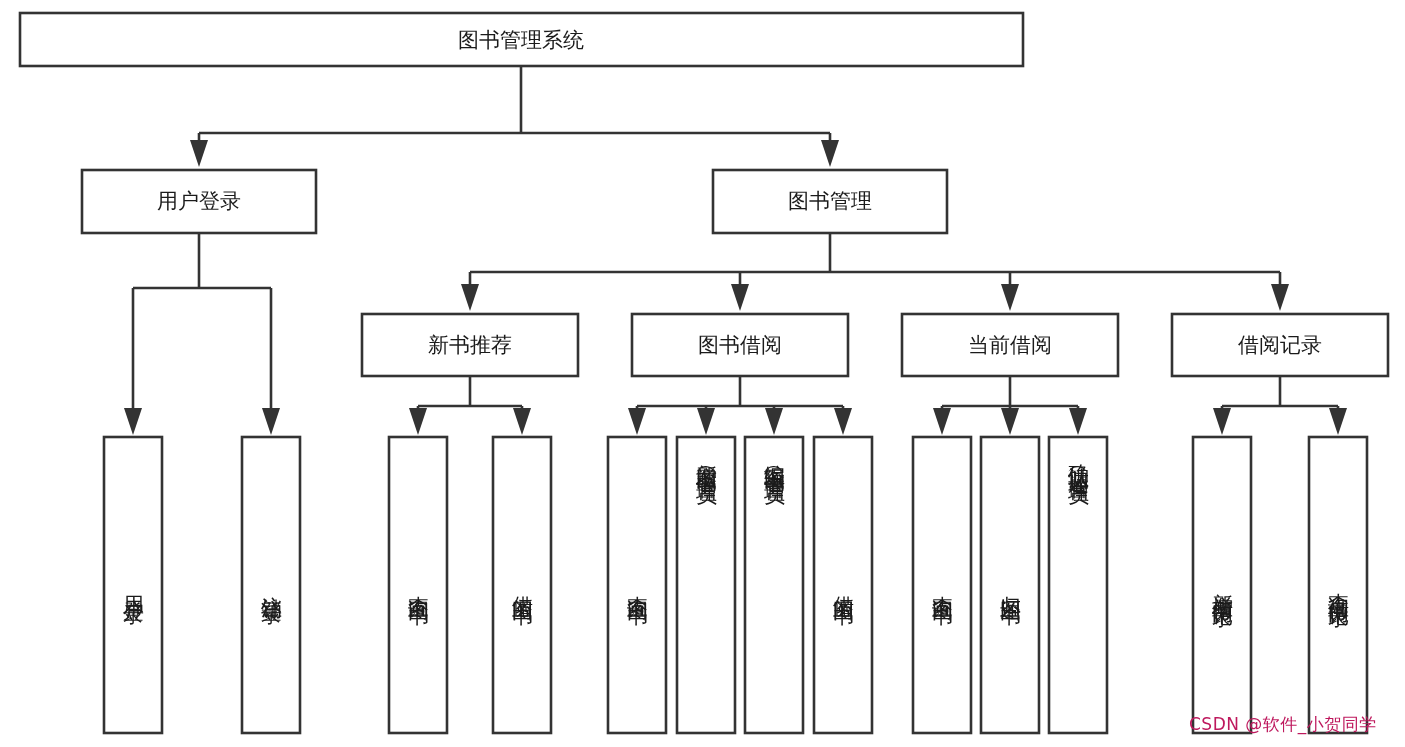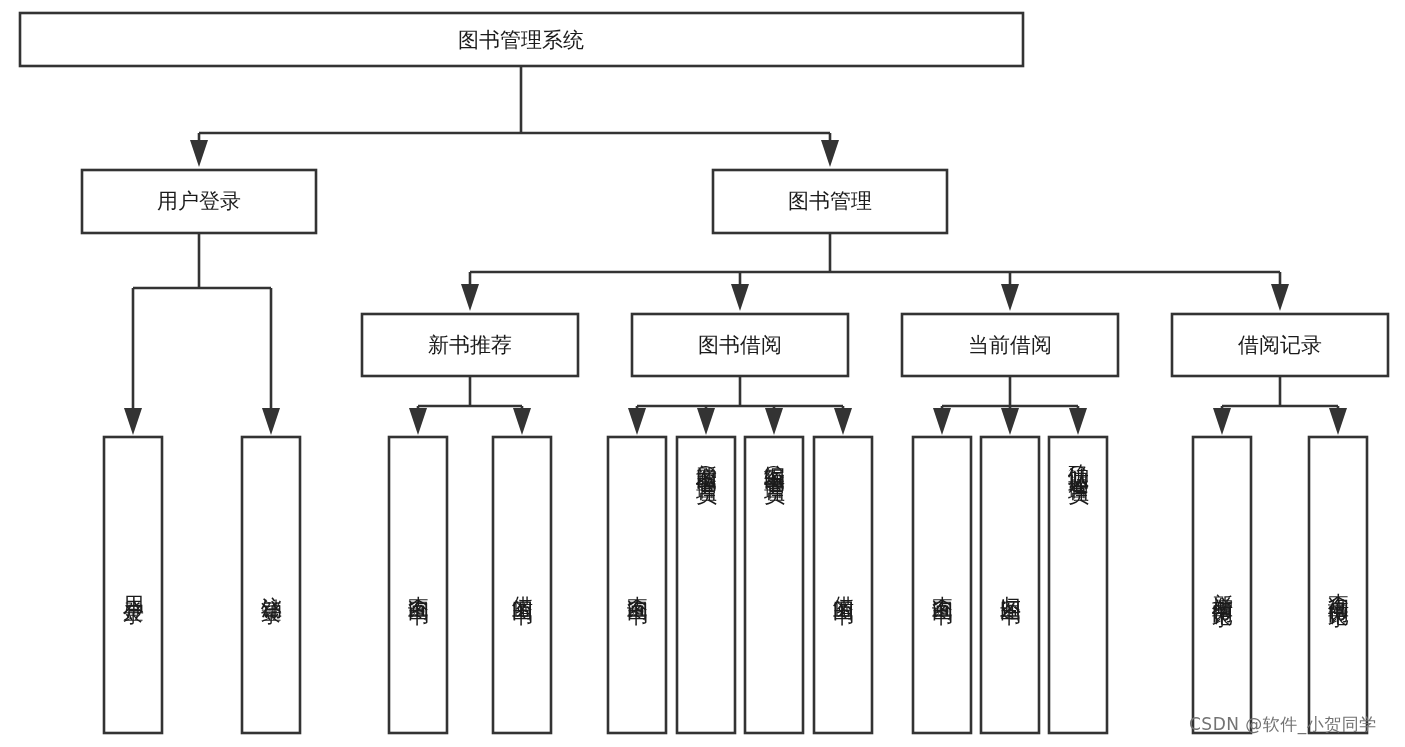--- a/index.html
+++ b/index.html
@@ -64,21 +64,21 @@
     line-height: 1.28;
     color: #1b1b1b;
     letter-spacing: 3px;
     white-space: nowrap;
     text-align: center;
   }
   .watermark {
     position: absolute;
     font-family: "DejaVu Sans", "Liberation Sans", sans-serif;
     font-size: 17px;
-    color: #737373;
+    color: #be185d;
     letter-spacing: 0.5px;
     white-space: nowrap;
   }
 </style>
 </head>
 <body>
 
 <div id="diagram-root">
 
   <svg class="flow" viewBox="0 0 1405 747">

